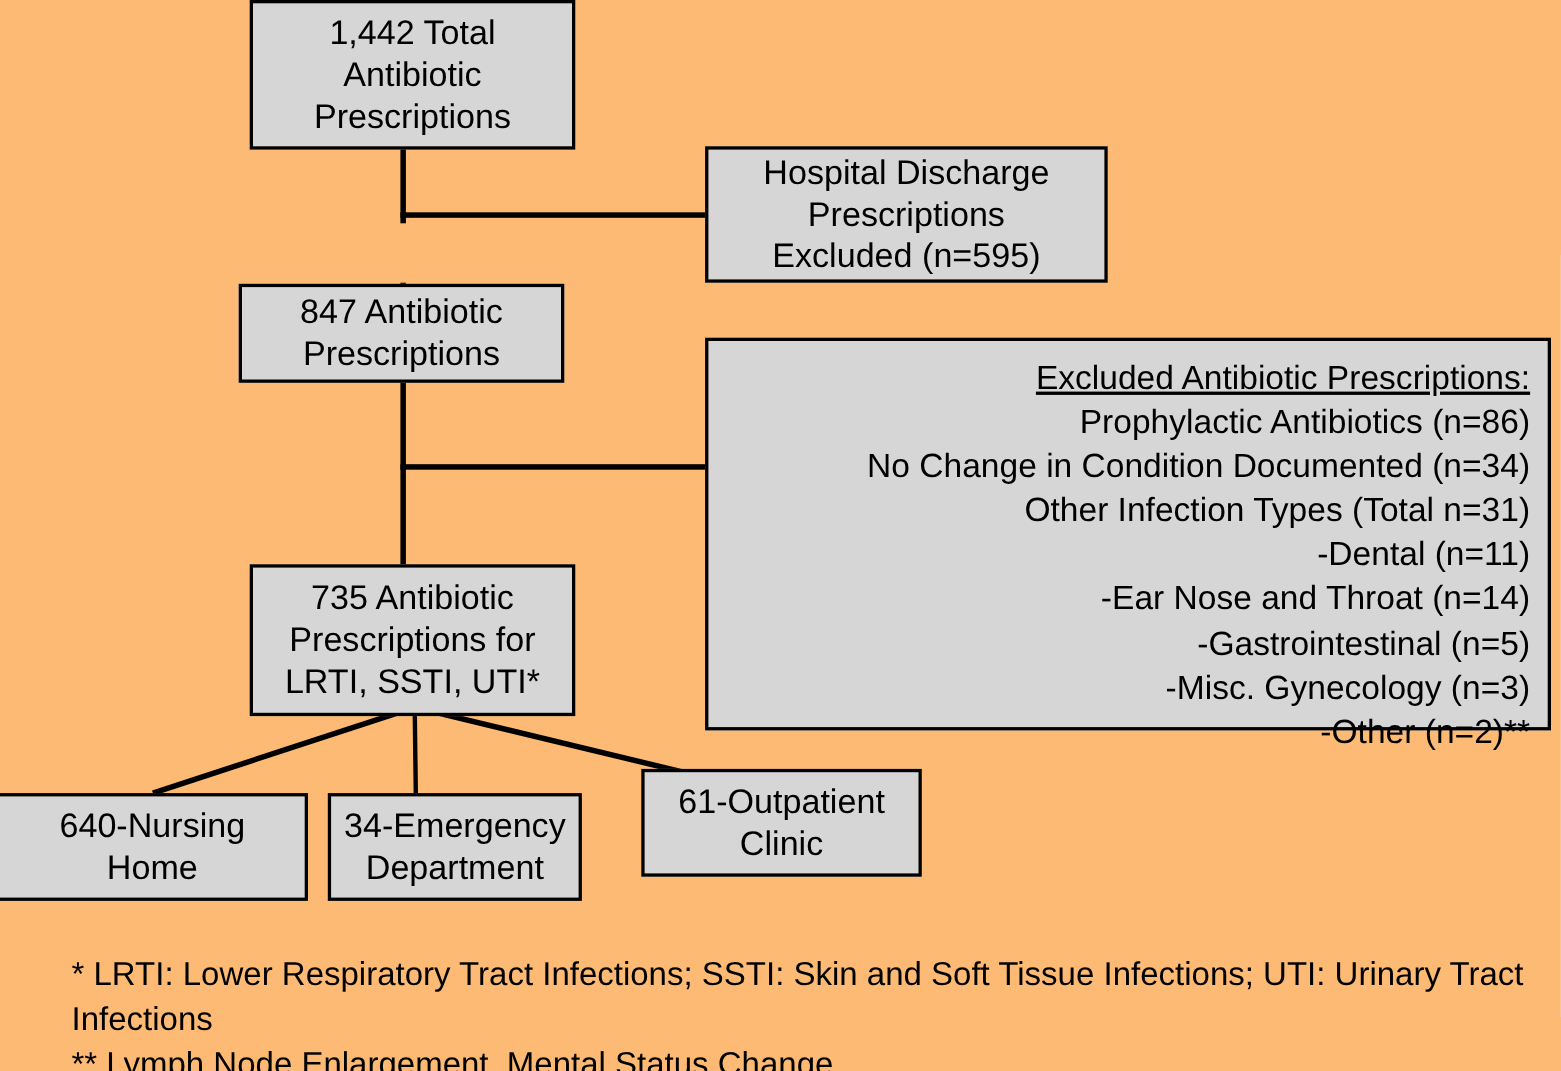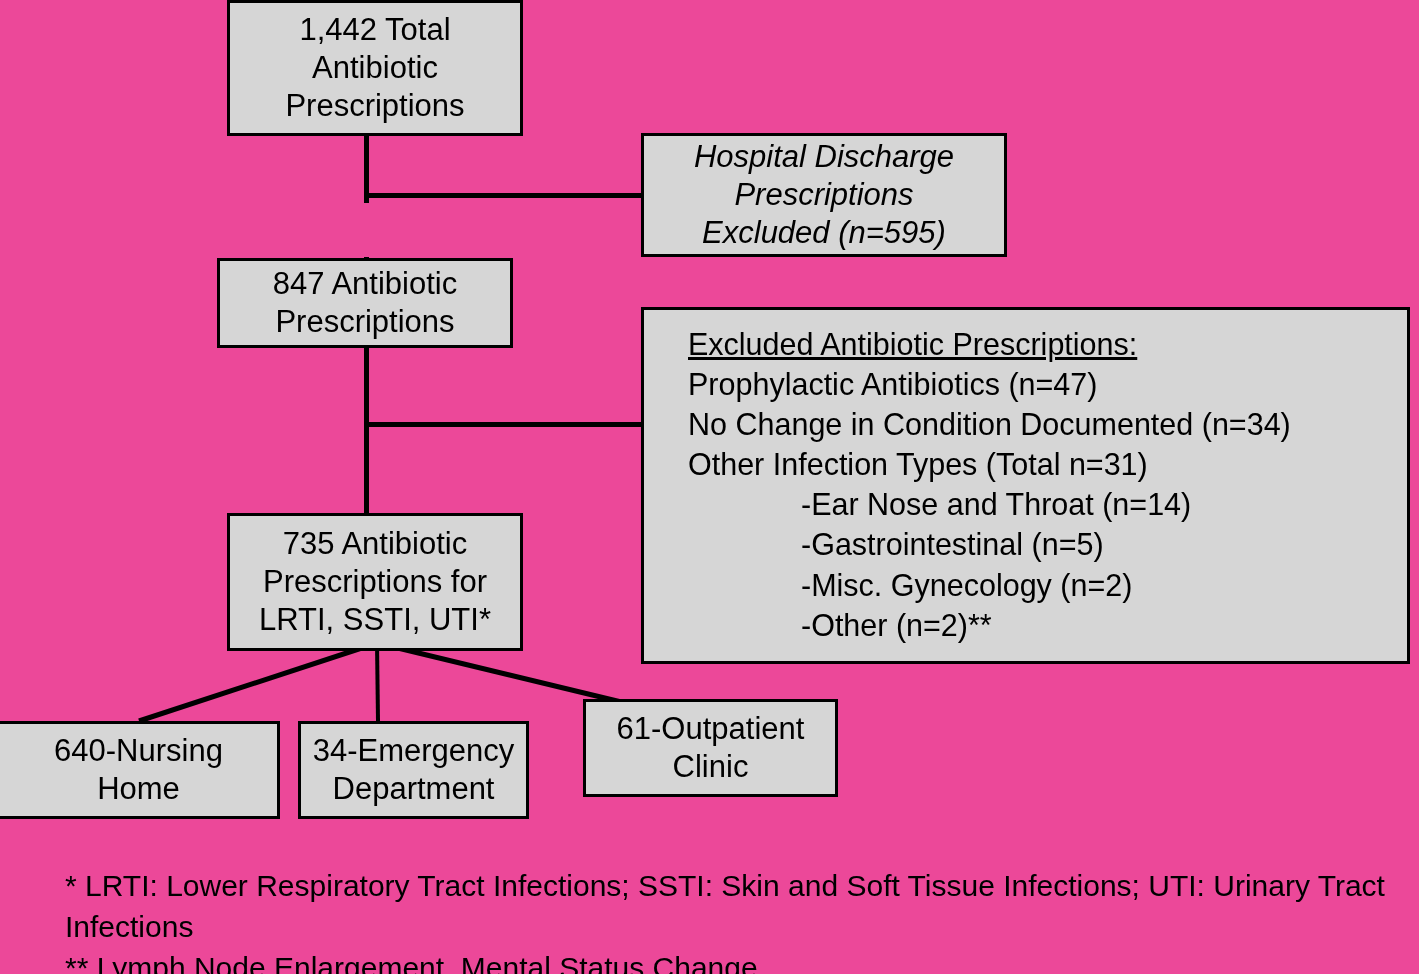--- a/index.html
+++ b/index.html
@@ -4,42 +4,42 @@
 <style>
   html, body {
     margin: 0;
     padding: 0;
     background: #ffffff;
   }
   #canvas {
     position: relative;
     width: 1419px;
     height: 974px;
-    background: #ec4899;
+    background: #fdba74;
     font-family: "Liberation Sans", sans-serif;
     overflow: hidden;
   }
   .node {
     position: absolute;
     box-sizing: border-box;
     background: #d6d6d6;
     border: 3px solid #000000;
     display: flex;
     align-items: center;
     justify-content: center;
     text-align: center;
     color: #000000;
     line-height: 1.22;
     white-space: pre-line;
     font-size: 31px;
     z-index: 3;
   }
   .node.left-align {
     display: block;
-    text-align: left;
+    text-align: right;
     white-space: normal;
     padding-left: 44px;
   }
   .excl-list {
     padding: 14px 16px 10px 16px;
     font-size: 30.5px;
     line-height: 1.315;
   }
   .excl-heading {
     text-decoration: underline;
@@ -91,35 +91,36 @@
   <svg class="fan" viewBox="0 0 1419 974" xmlns="http://www.w3.org/2000/svg">
     <line x1="377" y1="643" x2="139" y2="721" stroke="#000000" stroke-width="5"></line>
     <line x1="377" y1="643" x2="378" y2="721" stroke="#000000" stroke-width="4"></line>
     <line x1="377" y1="643" x2="700" y2="721" stroke="#000000" stroke-width="5"></line>
   </svg>
 
   <div class="node" style="left:227px; top:0px; width:296px; height:136px;">1,442 Total
 Antibiotic
 Prescriptions</div>
 
-  <div class="node" style="left:641px; top:133px; width:366px; height:124px;font-style:italic;">Hospital Discharge
+  <div class="node" style="left:641px; top:133px; width:366px; height:124px;">Hospital Discharge
 Prescriptions
 Excluded (n=595)</div>
 
   <div class="node" style="left:217px; top:258px; width:296px; height:90px;">847 Antibiotic
 Prescriptions</div>
 
   <div class="node left-align excl-list" style="left:641px; top:307px; width:769px; height:357px;">
     <span class="excl-heading">Excluded Antibiotic Prescriptions:</span>
-    <span class="excl-line">Prophylactic Antibiotics (n=47)</span>
+    <span class="excl-line">Prophylactic Antibiotics (n=86)</span>
     <span class="excl-line">No Change in Condition Documented (n=34)</span>
     <span class="excl-line">Other Infection Types (Total n=31)</span>
+    <span class="excl-sub">-Dental (n=11)</span>
     <span class="excl-sub">-Ear Nose and Throat (n=14)</span>
     <span class="excl-sub">-Gastrointestinal (n=5)</span>
-    <span class="excl-sub">-Misc. Gynecology (n=2)</span>
+    <span class="excl-sub">-Misc. Gynecology (n=3)</span>
     <span class="excl-sub">-Other (n=2)**</span>
   </div>
 
   <div class="node" style="left:227px; top:513px; width:296px; height:138px;">735 Antibiotic
 Prescriptions for
 LRTI, SSTI, UTI*</div>
 
   <div class="node" style="left:-3px; top:721px; width:283px; height:98px;">640-Nursing
 Home</div>
 

